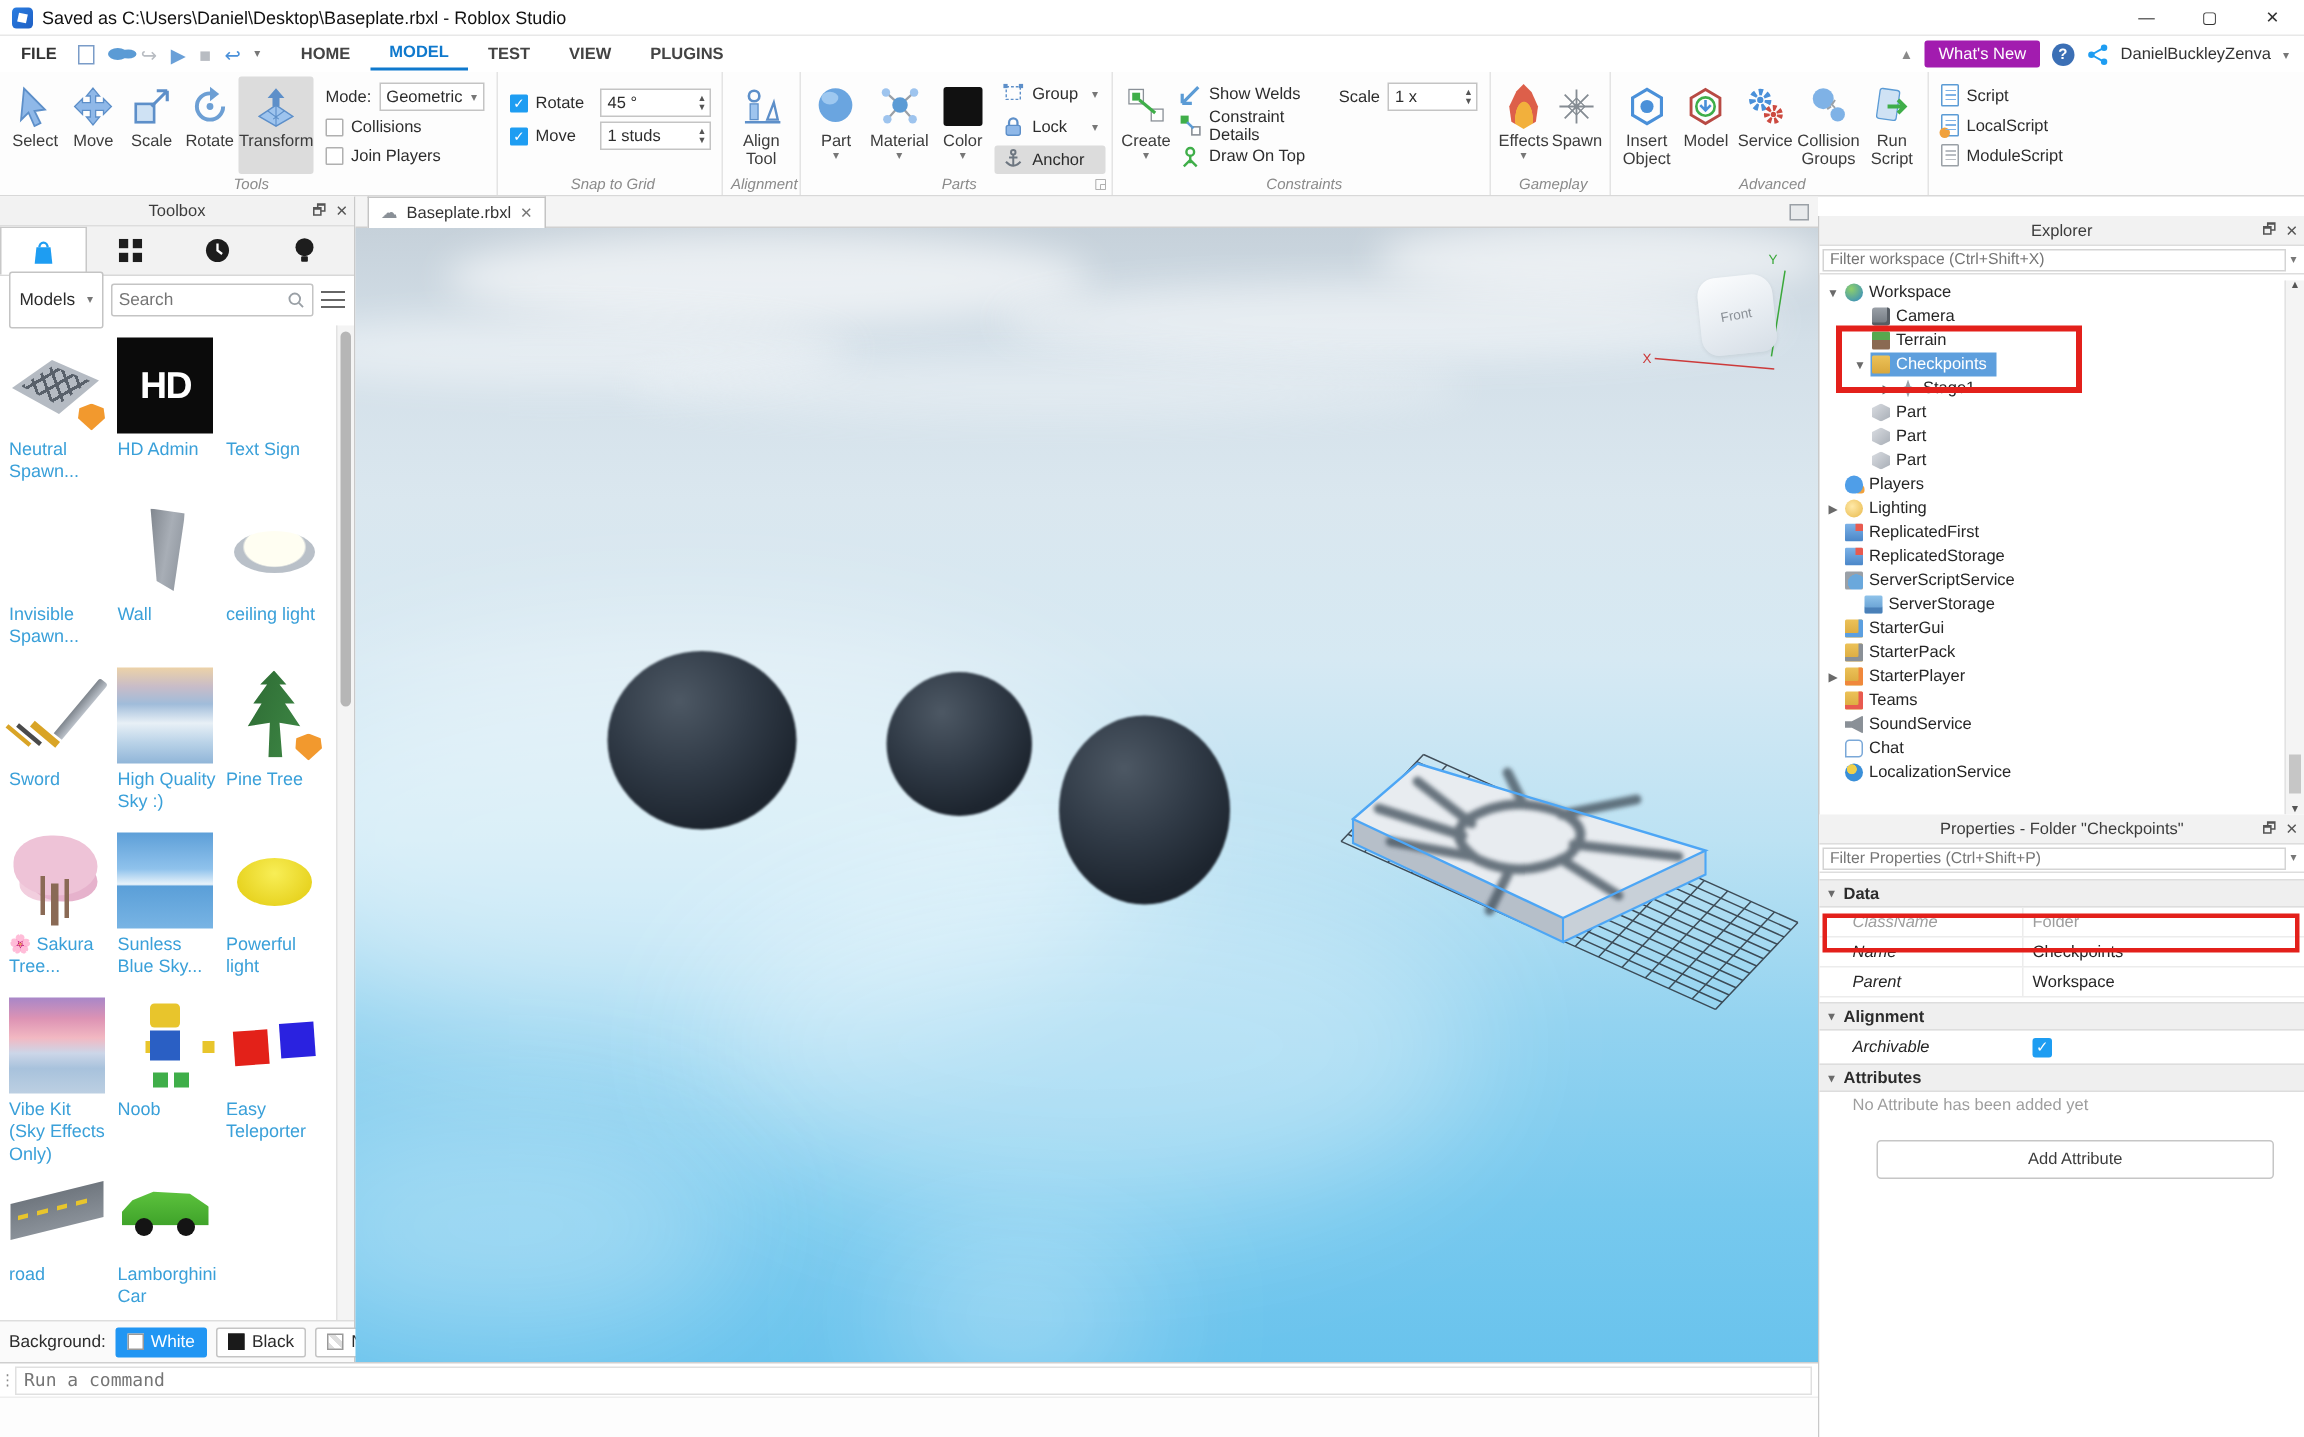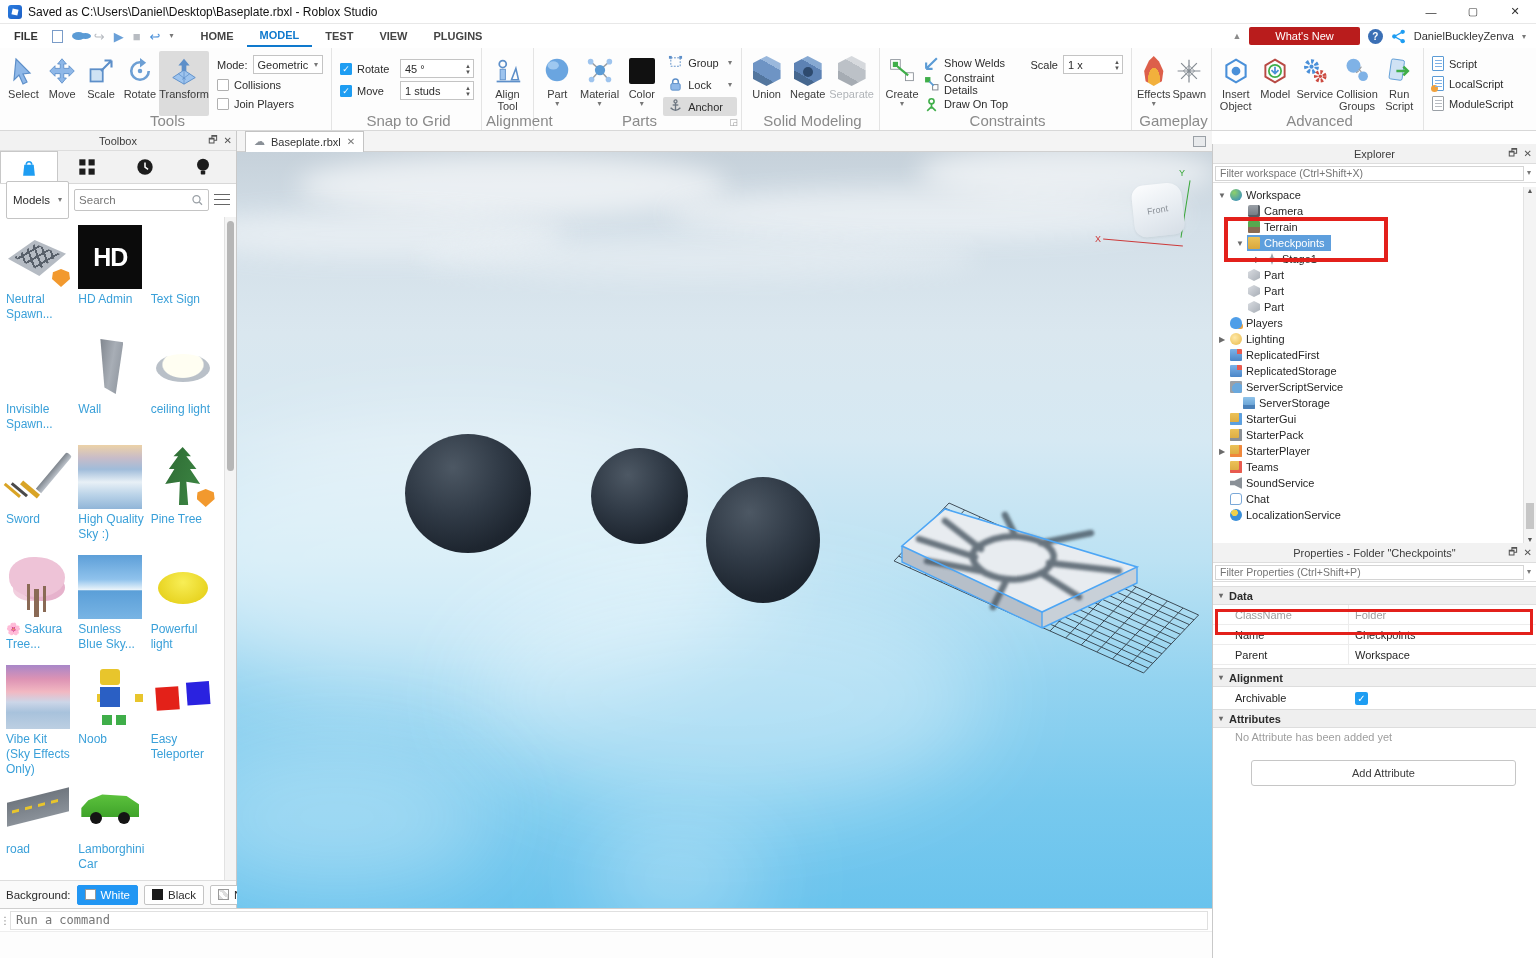--- a/index.html
+++ b/index.html
@@ -13,28 +13,28 @@
   .win-controls { margin-left:auto; display:flex; height:100%; }
   .win-btn { width:42px; display:flex; align-items:center; justify-content:center; font-size:11px; color:#333; }
   
   #menurow { position:absolute; left:0; top:24px; width:1536px; height:24px; background:#fff; display:flex; align-items:center; }
   .file-btn { font-size:11px; font-weight:bold; color:#333; padding:0 14px; }
   .qat { display:flex; align-items:center; gap:9px; margin-right:14px; font-size:13px; }
   .qat span { line-height:1; }
   .menu-tab { font-size:11px; font-weight:bold; color:#444; padding:4px 13px; }
   .menu-tab.active { color:#0f79cd; border-bottom:2px solid #0f79cd; }
   .menu-right { margin-left:auto; display:flex; align-items:center; gap:8px; padding-right:10px; }
-  .whats-new { background:#b91c1c; color:#fff; font-size:11px; padding:3px 26px; border-radius:2px; }
+  .whats-new { background:#a21caf; color:#fff; font-size:11px; padding:3px 9px; border-radius:2px; }
   .help-circle { width:15px; height:15px; border-radius:50%; background:#3b6fb5; color:#fff; font-size:10px; font-weight:bold; display:flex; align-items:center; justify-content:center; }
   .account { font-size:11px; color:#333; }
   .mini-caret { font-size:8px; color:#777; }
   
   #ribbon { position:absolute; left:0; top:48px; width:1536px; height:83px; background:#fdfdfd; border-bottom:1px solid #d8d8d8; display:flex; }
   .rsec { position:relative; border-right:1px solid #e4e4e4; height:100%; padding:3px 4px 14px 4px; display:flex; }
-  .rsec-label { position:absolute; bottom:1px; left:4px; right:0; text-align:center; font-size:15px; color:#8a8a8a; }
+  .rsec-label { position:absolute; bottom:1px; left:4px; right:0; text-align:center; font-size:10px; color:#8a8a8a;font-style:italic; }
   .rbig { width:44px; display:flex; flex-direction:column; align-items:center; font-size:11px; color:#3c3c3c; padding-top:3px; text-align:center; line-height:12px; }
   .rbig .rico { height:34px; display:flex; align-items:center; justify-content:center; }
   .rbig.active { background:#dcdcdc; border-radius:2px; }
   .rbig.disabled { color:#b0b4b8; }
   .caret8 { font-size:8px; color:#777; line-height:8px; }
   .col { display:flex; flex-direction:column; justify-content:flex-start; gap:3px; padding:4px 4px; font-size:11px; }
   .rowline { display:flex; align-items:center; gap:5px; height:19px; }
   .cb { width:12px; height:12px; border:1px solid #b0b0b0; background:#fff; border-radius:1px; flex:none; font-size:9px; line-height:11px; text-align:center; color:#fff; }
   .cb.checked { background:#1e9df2; border-color:#1e9df2; }
   .selectbox, .spin { border:1px solid #c4c4c4; background:#fff; height:19px; font-size:11px; display:flex; align-items:center; padding:0 4px; position:relative; }
@@ -149,21 +149,21 @@
   .xi[data-name="sound-service-icon"] { background:#8a9097; clip-path:polygon(0 32%,38% 32%,100% 0,100% 100%,38% 68%,0 68%); }
   .xi[data-name="chat-icon"] { background:#fff; border:1px solid #7aa8d8; border-radius:3px 3px 3px 0; }
   .xi[data-name="localization-service-icon"] { background:radial-gradient(circle at 38% 32%,#f0d04a 28%,#3a8fd8 32%); border-radius:50%; }
   #x-scroll { position:absolute; right:0; top:43px; width:13px; height:356px; background:#f4f4f4; border-left:1px solid #e2e2e2; font-size:7px; color:#555; }
   #x-thumb { position:absolute; left:2px; right:2px; bottom:14px; height:26px; background:#c6c6c6; }
   
   #props { position:absolute; left:0; top:399px; right:0; bottom:0; background:#fff; }
   .psec { height:19px; background:#efefef; border-bottom:1px solid #ddd; border-top:1px solid #ddd; display:flex; align-items:center; gap:6px; padding-left:6px; font-size:11px; font-weight:bold; color:#2c2c2c; }
   .psec .chev { width:auto; }
   .prow2 { height:20px; display:flex; font-size:11px; border-bottom:1px solid #ececec; align-items:center; }
-  .pkey { width:136px; padding-left:22px; border-right:1px solid #ececec; color:#262626; height:100%; display:flex; align-items:center; }
+  .pkey { width:136px; padding-left:22px; border-right:1px solid #ececec; color:#262626; height:100%; display:flex; align-items:center;font-style:italic; }
   .pval { flex:1; padding-left:6px; color:#262626; display:flex; align-items:center; height:100%; }
   .dim .pkey, .dim .pval { color:#9e9e9e; }
   .pcheck { width:13px; height:13px; background:#1e9df2; border-radius:2px; color:#fff; font-size:10px; line-height:13px; text-align:center; }
   .pempty { height:18px; font-size:11px; color:#9e9e9e; padding-left:22px; display:flex; align-items:center; }
   .add-attr { position:absolute; left:38px; right:20px; height:26px; border:1px solid #c6c6c6; border-radius:3px; background:#fff; font-size:11px; color:#3c3c3c; display:flex; align-items:center; justify-content:center; }
   
   .anno { position:absolute; border:4px solid #e3201b; z-index:50; pointer-events:none; }
   
   #commandbar { position:absolute; left:0; top:908px; width:1212px; height:23px; background:#fff; border-top:1px solid #cfcfcf; display:flex; align-items:center; }
   .drag-dots { width:10px; text-align:center; color:#888; font-size:10px; letter-spacing:-1px; }
@@ -379,41 +379,20 @@
               <path d="M2.8,9.4 Q8,15 13.2,9.4"></path>
             </g>
           </svg>
         <span>Anchor</span>
       </div>
     </div>
     <span class="launcher" data-name="parts-dialog-launcher-icon">◲</span>
     <span class="rsec-label" data-name="section-label-parts">Parts</span>
   </div>
 
-  <div class="rsec" style="width:138px" data-name="ribbon-section-solid-modeling">
-    <div class="rbig" data-name="union-button">
-      <span class="rico" data-name="union-cube-icon">
-          <span class="cube"></span>
-        </span>
-      <span>Union</span>
-    </div>
-    <div class="rbig" data-name="negate-button">
-      <span class="rico" data-name="negate-cube-icon">
-          <span class="cube negate"></span>
-        </span>
-      <span>Negate</span>
-    </div>
-    <div class="rbig disabled" style="width:50px" data-name="separate-button">
-      <span class="rico" data-name="separate-cube-icon">
-          <span class="cube gray"></span>
-        </span>
-      <span>Separate</span>
-    </div>
-    <span class="rsec-label" data-name="section-label-solid-modeling">Solid Modeling</span>
-  </div>
 
   <div class="rsec" style="width:252px" data-name="ribbon-section-constraints">
     <div class="rbig" data-name="create-button">
       <span class="rico" data-name="create-constraint-icon">
           <svg width="28" height="28" viewBox="0 0 32 32">
             <rect x="3" y="3" width="11" height="11" fill="#fff" stroke="#8a9097"></rect>
             <rect x="5.5" y="5.5" width="6" height="6" fill="#3fae49"></rect>
             <rect x="20" y="18" width="9" height="9" fill="#fff" stroke="#8a9097"></rect>
             <line x1="11" y1="11" x2="23" y2="21" stroke="#3fae49" stroke-width="2.4"></line>
           </svg>

